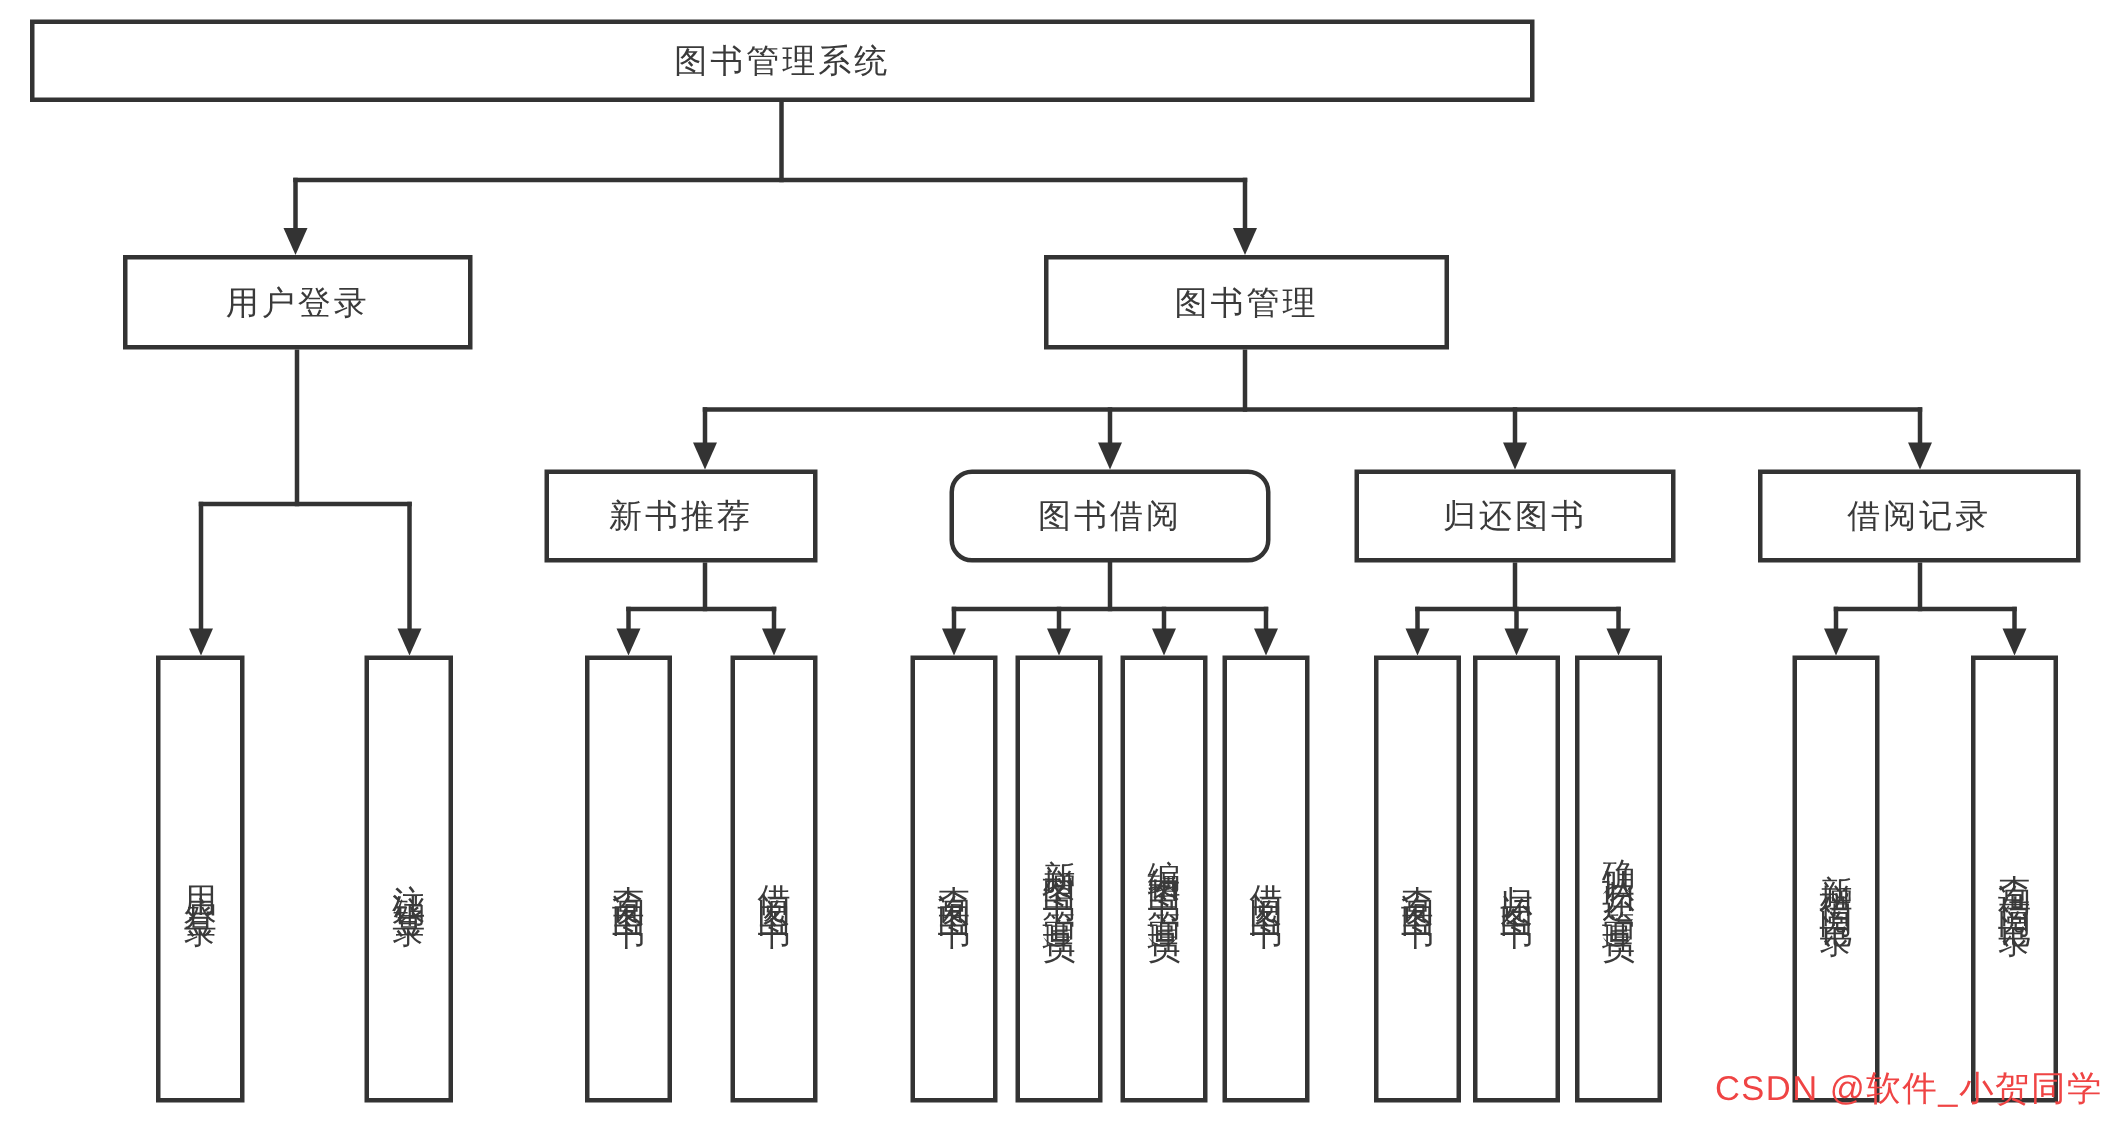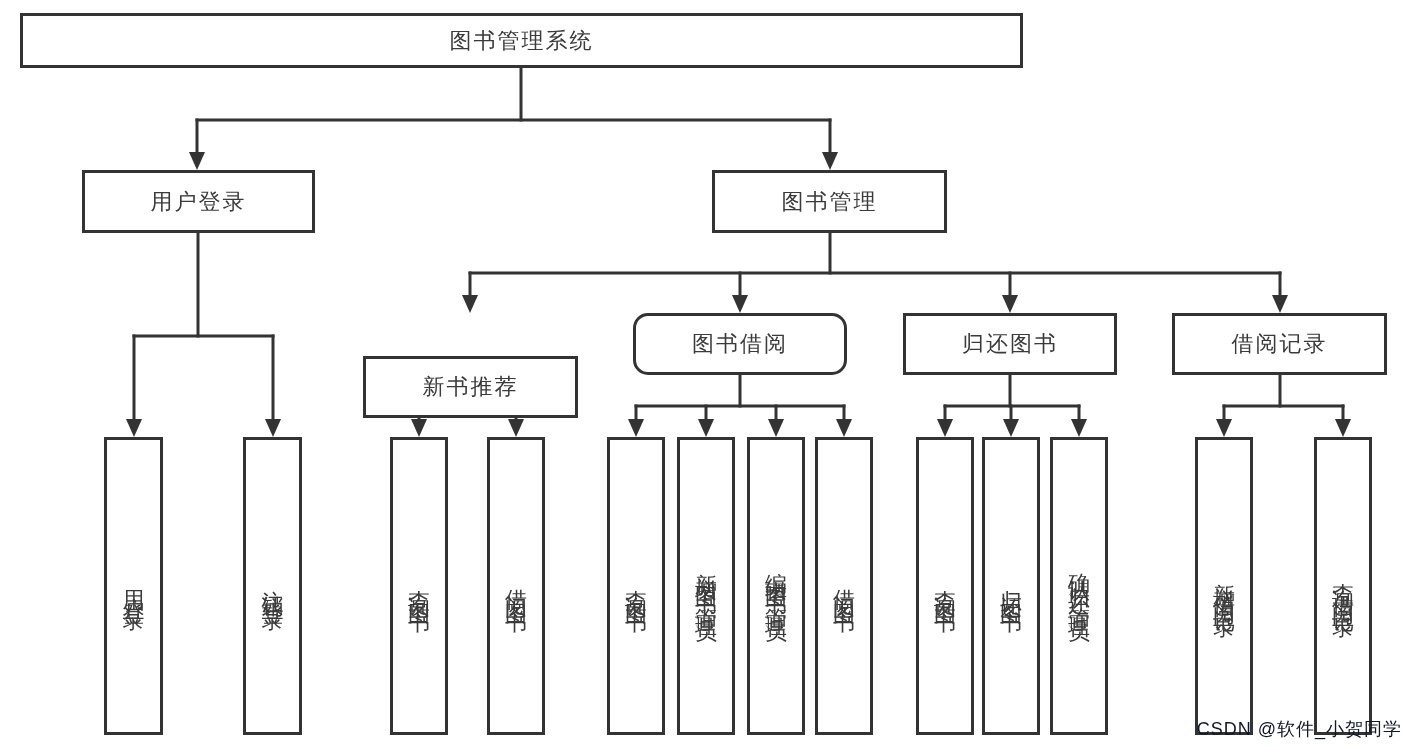--- a/index.html
+++ b/index.html
@@ -42,22 +42,22 @@
     text-orientation: mixed;
     font-size: 22px;
     letter-spacing: 7px;
     line-height: 1;
     white-space: nowrap;
   }
   .watermark {
     position: absolute;
     right: 3px;
     bottom: 6px;
-    font-size: 18px;
-    color: #0f172a;
+    font-size: 23px;
+    color: #ef4444;
     letter-spacing: 1px;
     z-index: 3;
     white-space: nowrap;
   }
 </style>
 </head>
 <body>
 
 <div class="canvas">
 
@@ -127,25 +127,25 @@
     </g>
   </svg>
 
   <div class="node hbox" style="left:20px; top:13px; width:1003px; height:55px;">
     <span>图书管理系统</span>
   </div>
 
   <div class="node hbox" style="left:82px; top:170px; width:233px; height:63px;">
     <span>用户登录</span>
   </div>
-  <div class="node hbox" style="left:712px; top:170px; width:235px; height:63px;">
+  <div class="node hbox" style="left:696px; top:170px; width:270px; height:63px;">
     <span>图书管理</span>
   </div>
 
-  <div class="node hbox" style="left:363px; top:313px; width:215px; height:62px;margin-top:43px;">
+  <div class="node hbox" style="left:363px; top:313px; width:182px; height:62px;">
     <span>新书推荐</span>
   </div>
   <div class="node hbox" style="left:633px; top:313px; width:214px; height:62px;border-radius:15px;">
     <span>图书借阅</span>
   </div>
   <div class="node hbox" style="left:903px; top:313px; width:214px; height:62px;">
     <span>归还图书</span>
   </div>
   <div class="node hbox" style="left:1172px; top:313px; width:215px; height:62px;">
     <span>借阅记录</span>

